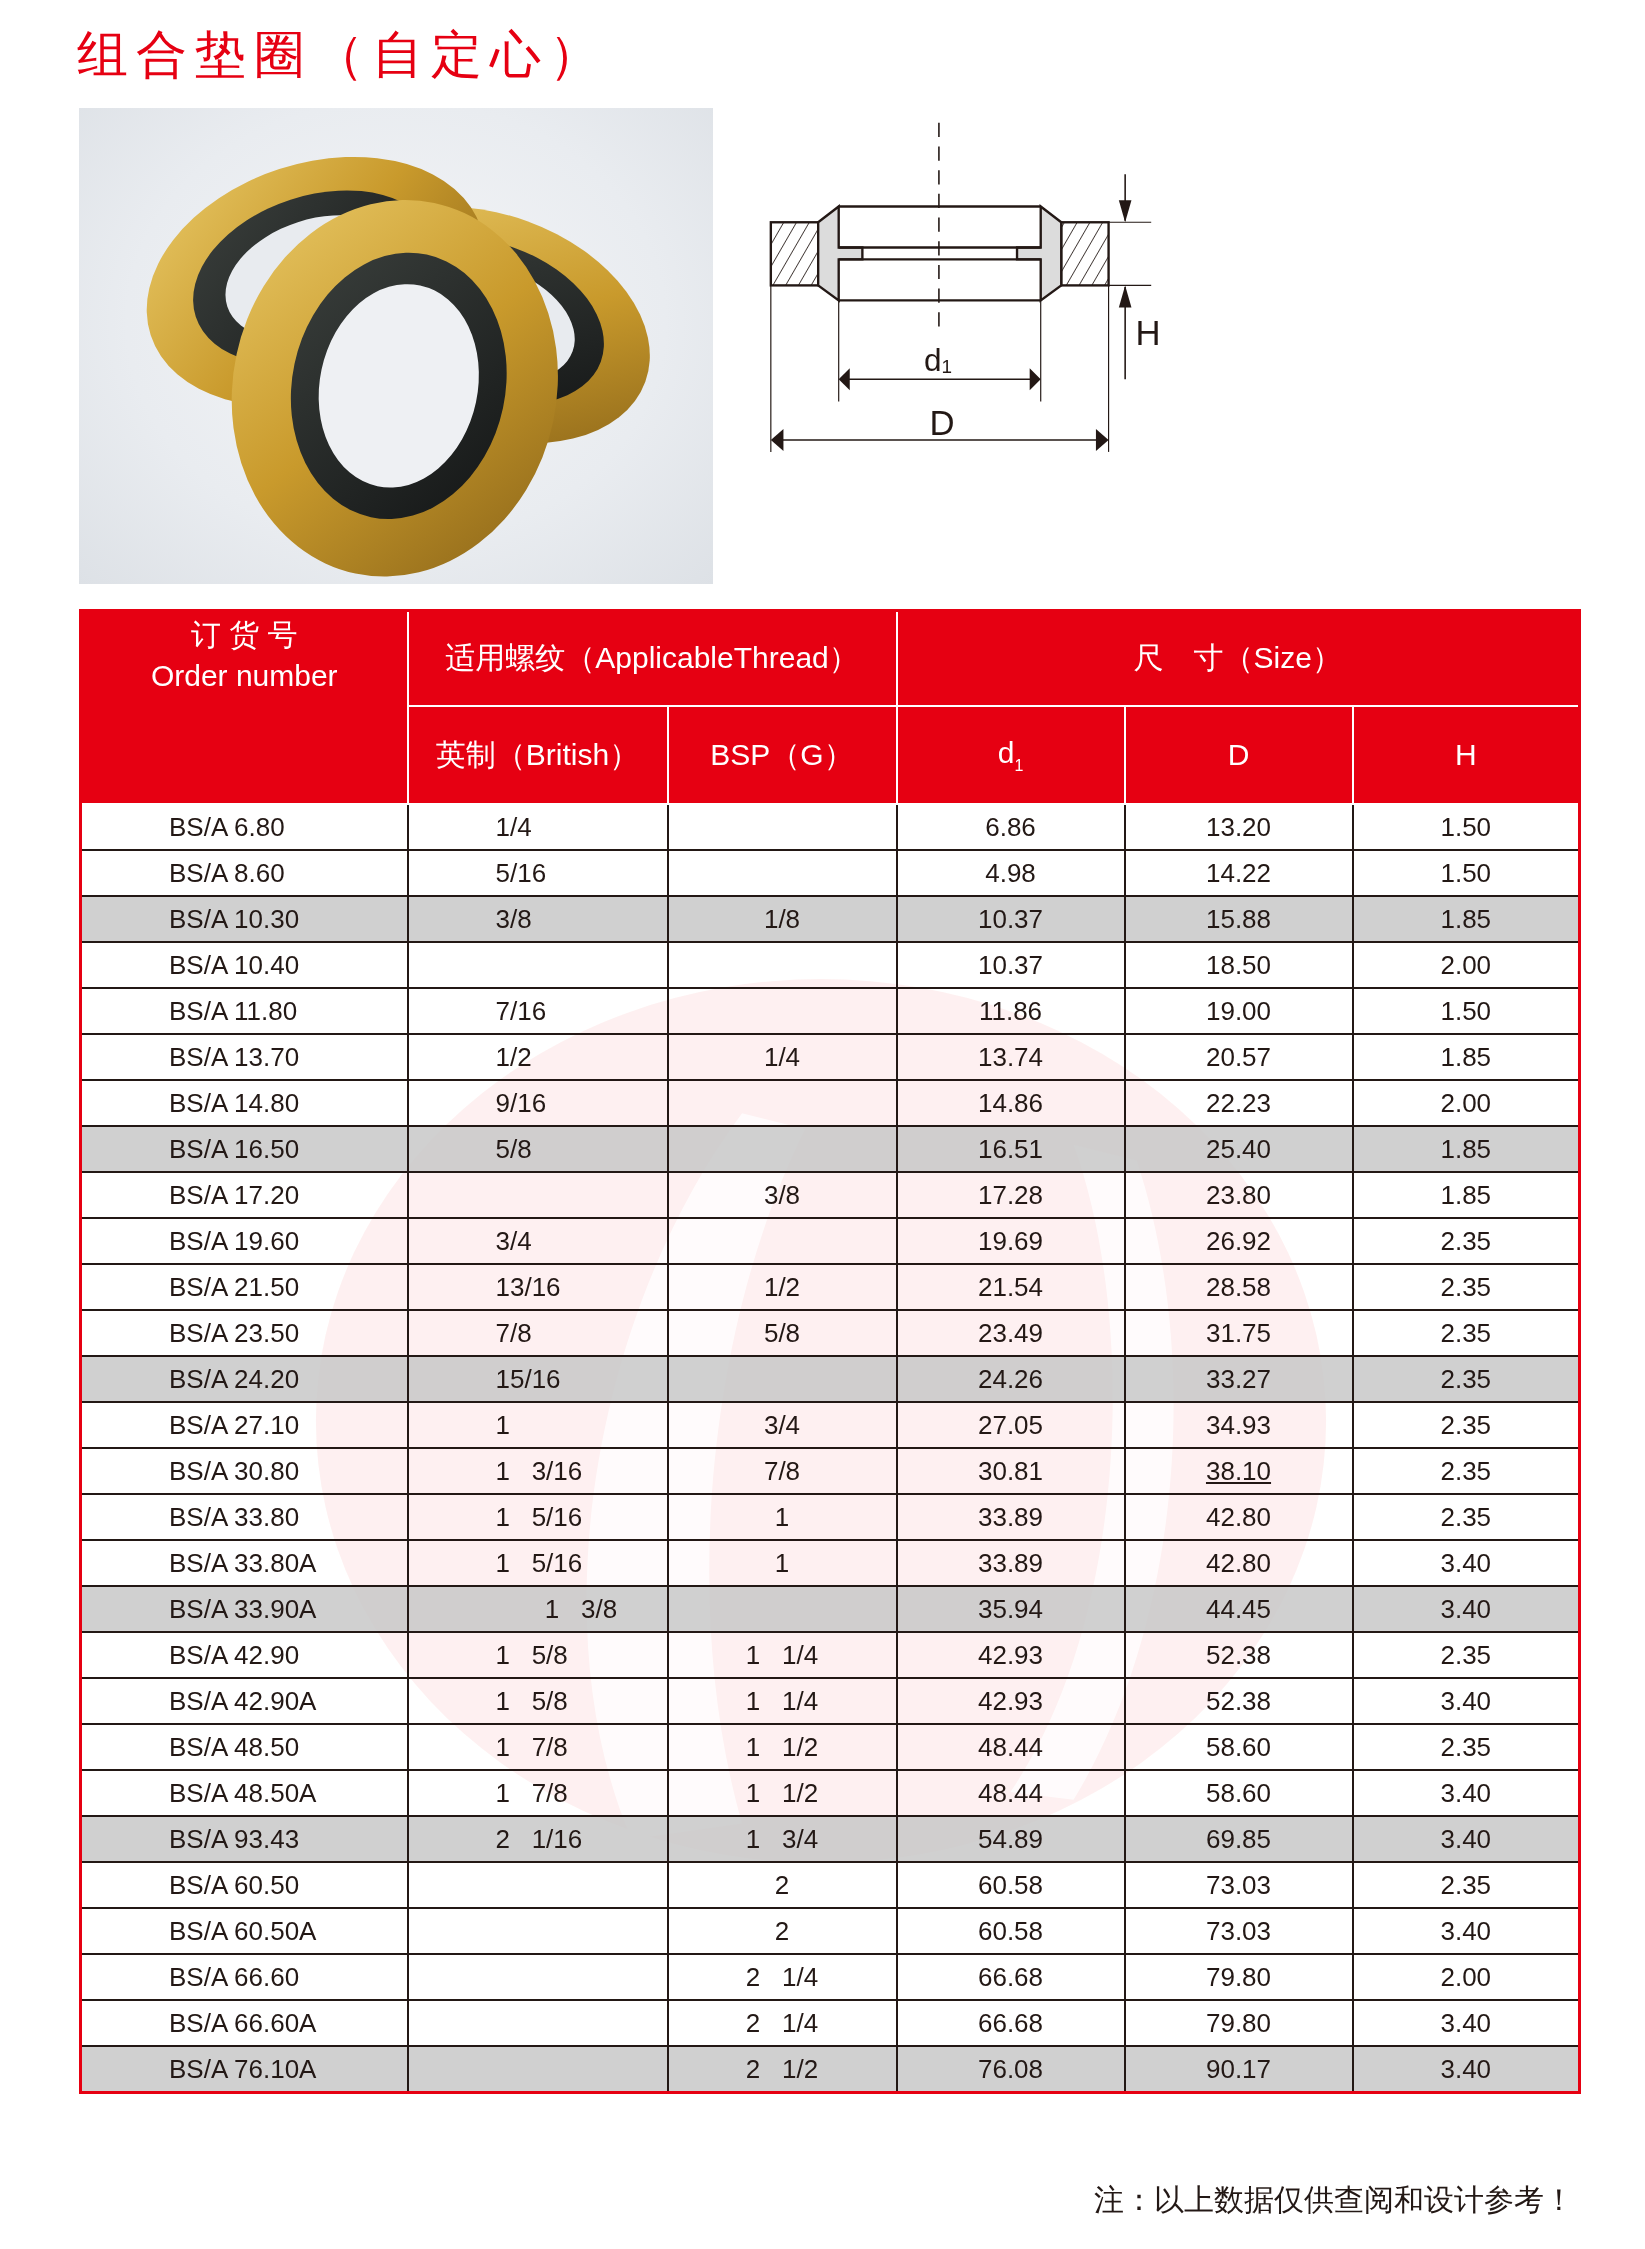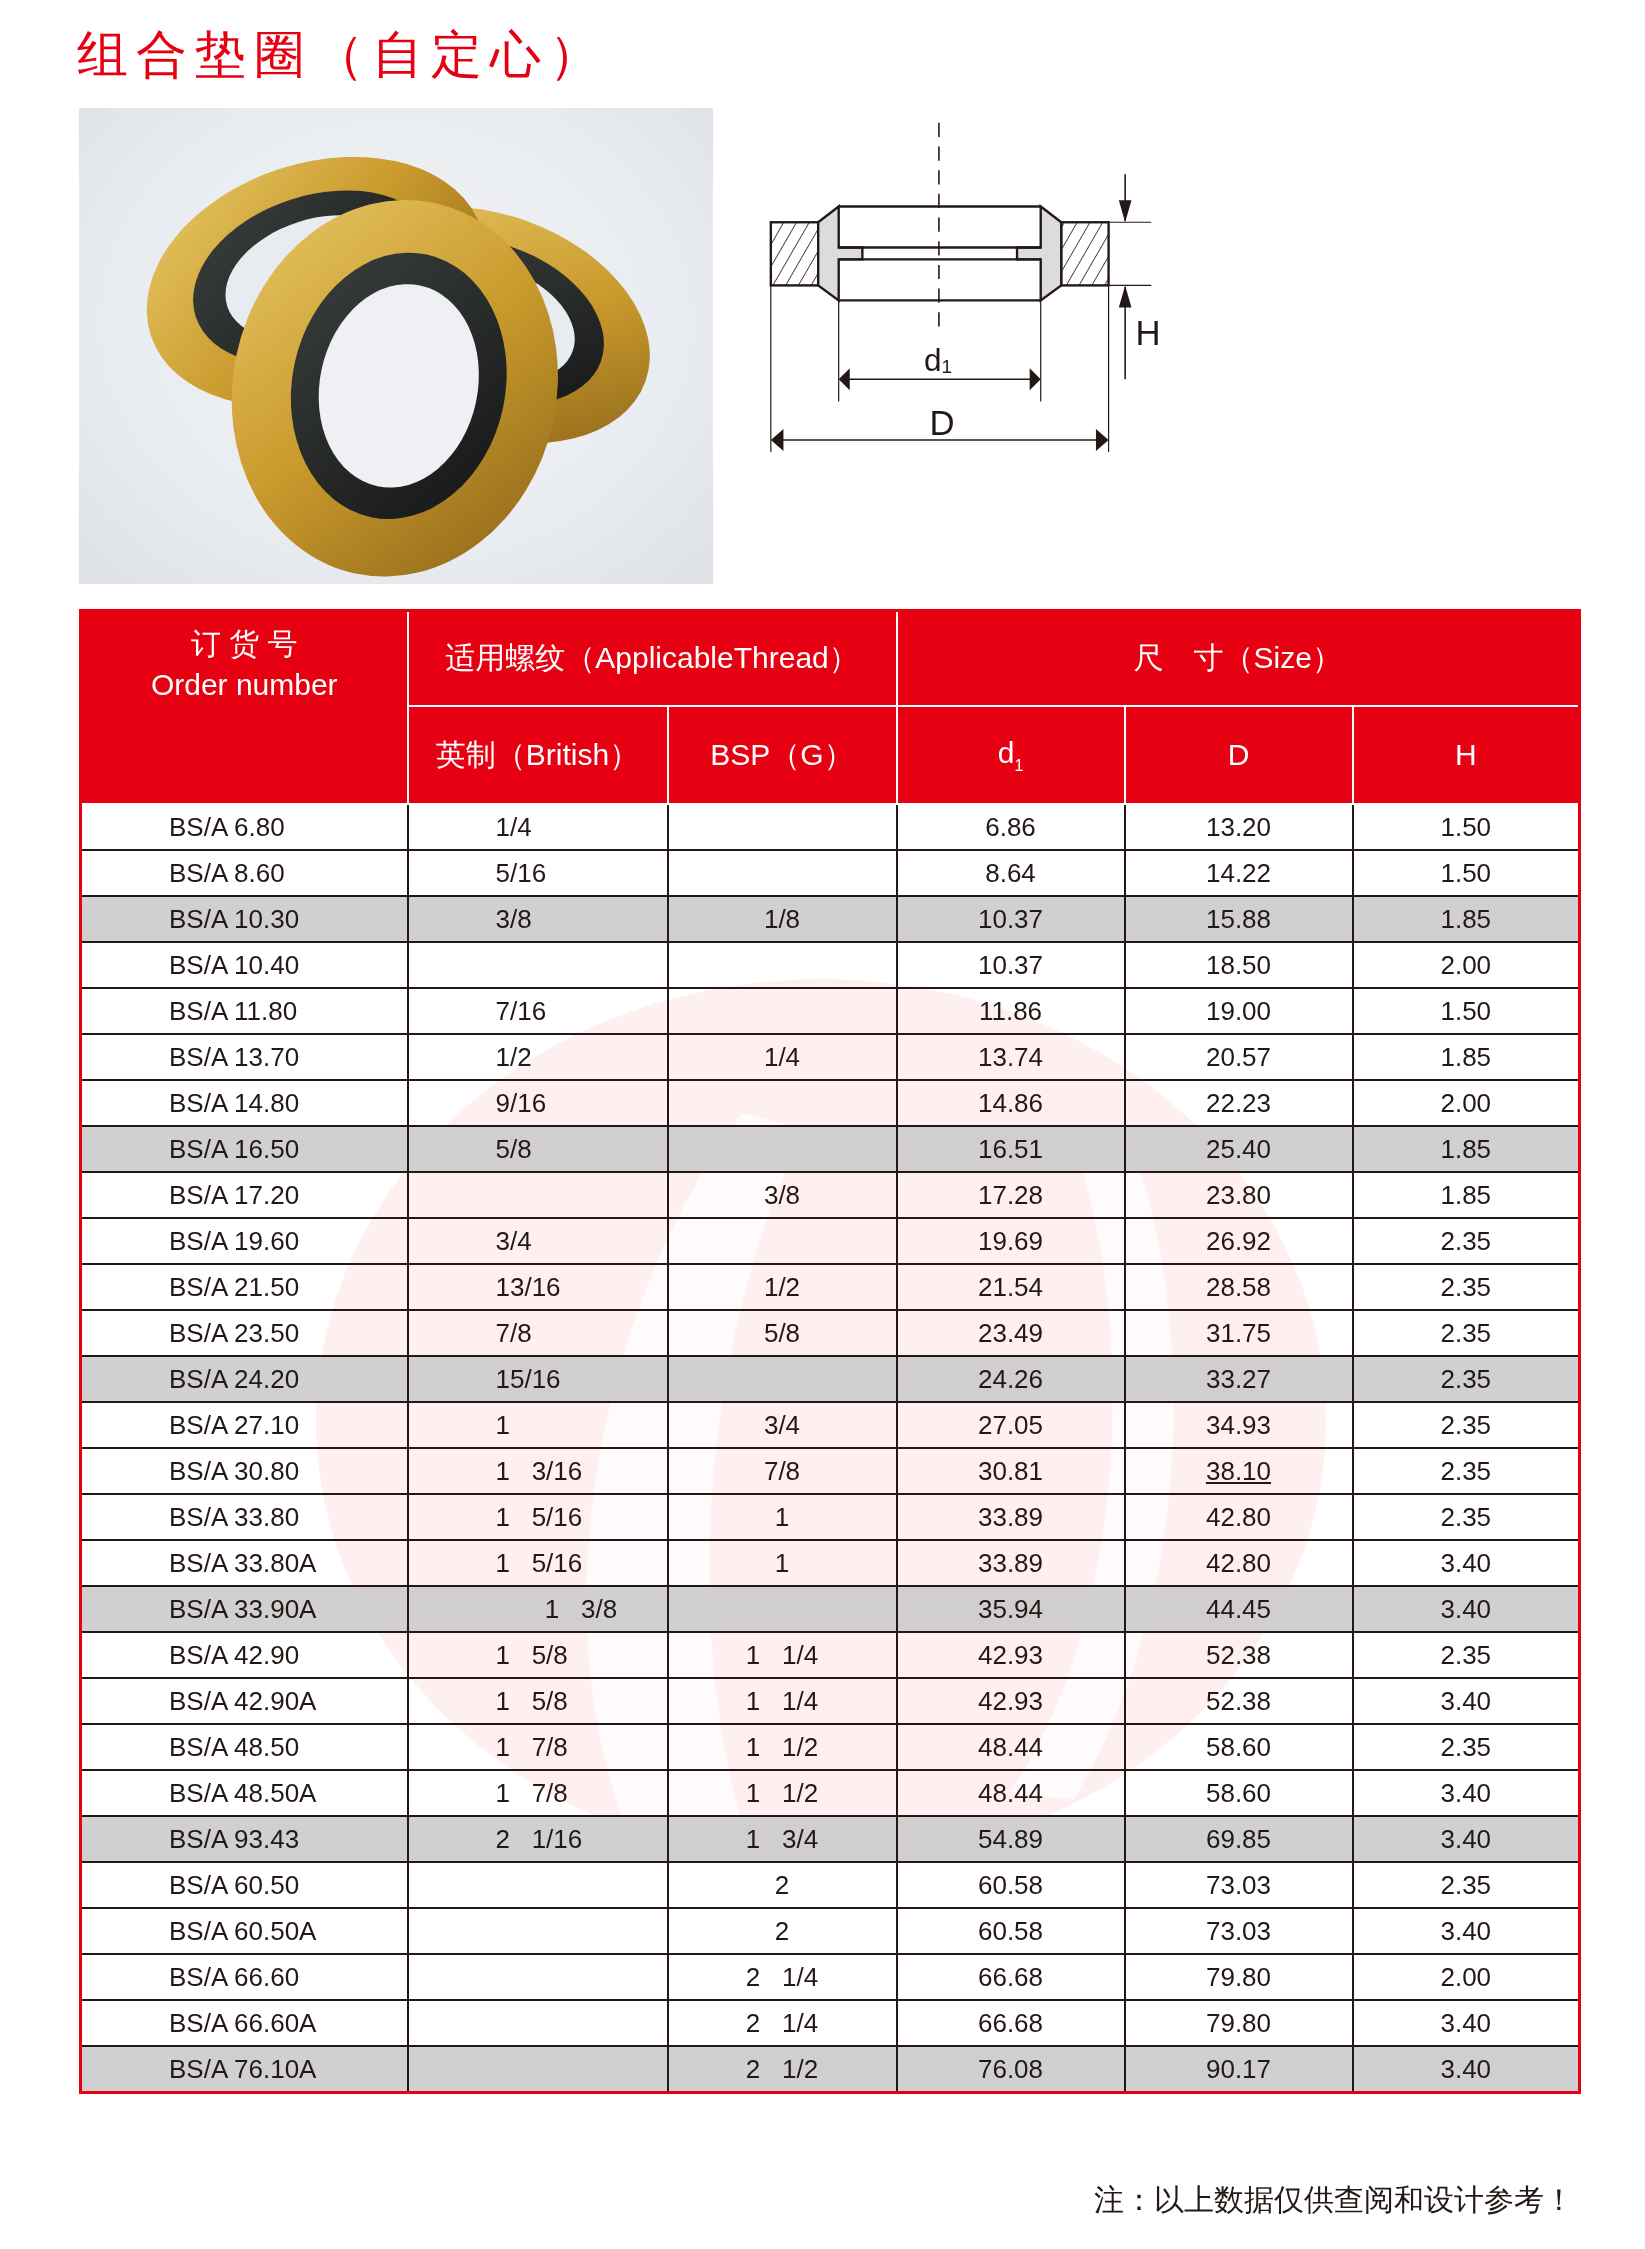--- a/index.html
+++ b/index.html
@@ -9,21 +9,21 @@
            letter-spacing:8px; font-family:"DejaVu Sans",sans-serif; line-height:76px; white-space:nowrap; }
   .photo { position:absolute; left:79px; top:108px; width:634px; height:476px;
            background:radial-gradient(ellipse at 50% 45%, #f4f5f7 0%, #e9ecf0 60%, #dde1e6 100%); overflow:hidden; }
   .photo svg { position:absolute; left:0; top:0; }
   .diagram { position:absolute; left:758px; top:111px; width:829px; height:363px; }
   .watermark { position:absolute; left:300px; top:908px; width:1042px; height:1026px; pointer-events:none; }
   table.spec { position:absolute; left:79px; top:609px; width:1498px; border-collapse:collapse;
                table-layout:fixed; border:3.2px solid #e60012; background:transparent; }
   table.spec th { background:#e60012; color:#ffffff; font-weight:normal; font-size:30px;
                   border:2.4px solid #ffffff; text-align:center; padding:0; white-space:nowrap; }
-  table.spec th.order { vertical-align:top; padding-top:11px; line-height:41px; }
+  table.spec th.order { vertical-align:top; padding-top:2px; line-height:41px; }
   table.spec tr.h1 th { height:93px; }
   table.spec tr.h2 th { height:96px; }
   table.spec td { height:44px; border:2.4px solid #231815; font-size:26px; padding:0;
                   white-space:nowrap; background:transparent; }
   table.spec td:first-child { border-left:none; }
   table.spec td:last-child { border-right:none; }
   table.spec tr.shade td { background:rgba(200,200,200,0.85); }
   td.c-order { text-align:left; padding-left:87px !important; }
   td.c-brit { text-align:left; padding-left:87px !important; }
   td.c-bsp, td.c-num { text-align:center; }
@@ -152,21 +152,21 @@
         <td class="c-brit" style="white-space: pre;">1/4</td>
         <td class="c-bsp" style="white-space: pre;"></td>
         <td class="c-num" style="white-space: pre;">6.86</td>
         <td class="c-num" style="white-space: pre;">13.20</td>
         <td class="c-num" style="white-space: pre;">1.50</td>
       </tr>
       <tr>
         <td class="c-order" style="white-space: pre;">BS/A 8.60</td>
         <td class="c-brit" style="white-space: pre;">5/16</td>
         <td class="c-bsp" style="white-space: pre;"></td>
-        <td class="c-num" style="white-space: pre;">8.64</td>
+        <td class="c-num" style="white-space: pre;">4.98</td>
         <td class="c-num" style="white-space: pre;">14.22</td>
         <td class="c-num" style="white-space: pre;">1.50</td>
       </tr>
       <tr class="shade">
         <td class="c-order" style="white-space: pre;">BS/A 10.30</td>
         <td class="c-brit" style="white-space: pre;">3/8</td>
         <td class="c-bsp" style="white-space: pre;">1/8</td>
         <td class="c-num" style="white-space: pre;">10.37</td>
         <td class="c-num" style="white-space: pre;">15.88</td>
         <td class="c-num" style="white-space: pre;">1.85</td>

